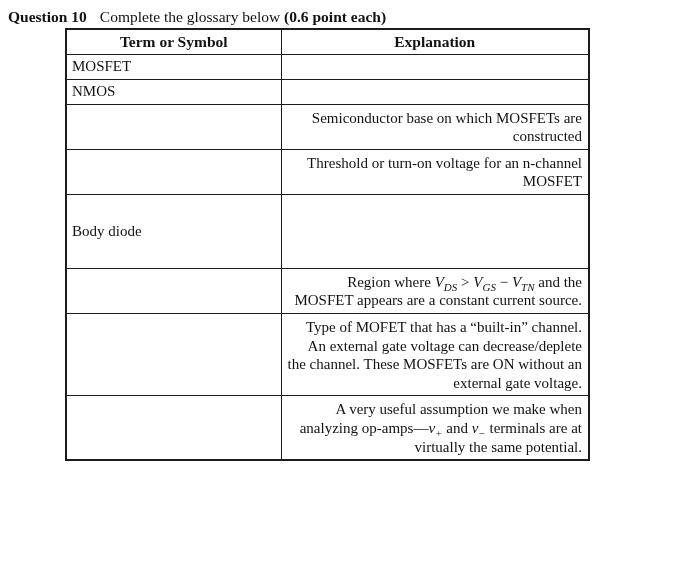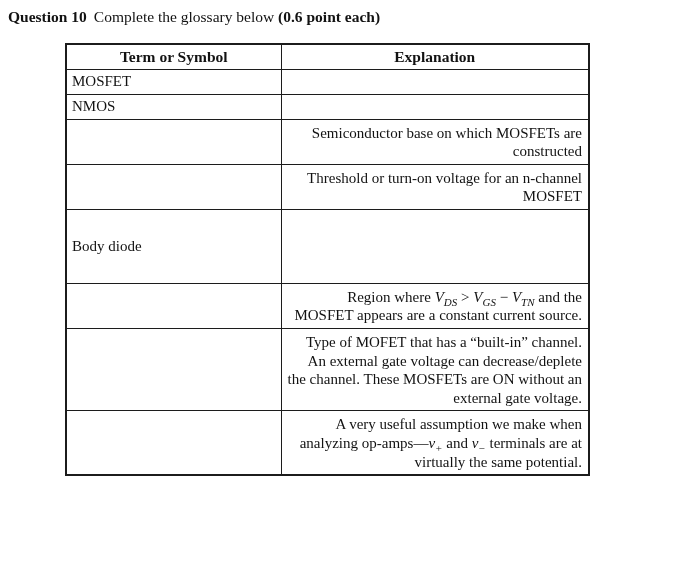--- a/index.html
+++ b/index.html
@@ -19,26 +19,26 @@
     position: absolute;
     left: 8px;
     top: 8px;
     font-size: 15.5px;
     white-space: nowrap;
   }
   .question-title .bold {
     font-weight: bold;
   }
   .question-title .qnum {
-    margin-right: 7px;
+    margin-right: 13px;
   }
   table.glossary {
     position: absolute;
     left: 65px;
-    top: 43px;
+    top: 28px;
     width: 523px;
     border-collapse: collapse;
     table-layout: fixed;
   }
   table.glossary, table.glossary th, table.glossary td {
     border: 1.6px solid #1c1c1c;
   }
   table.glossary {
     border-width: 2px;
   }

